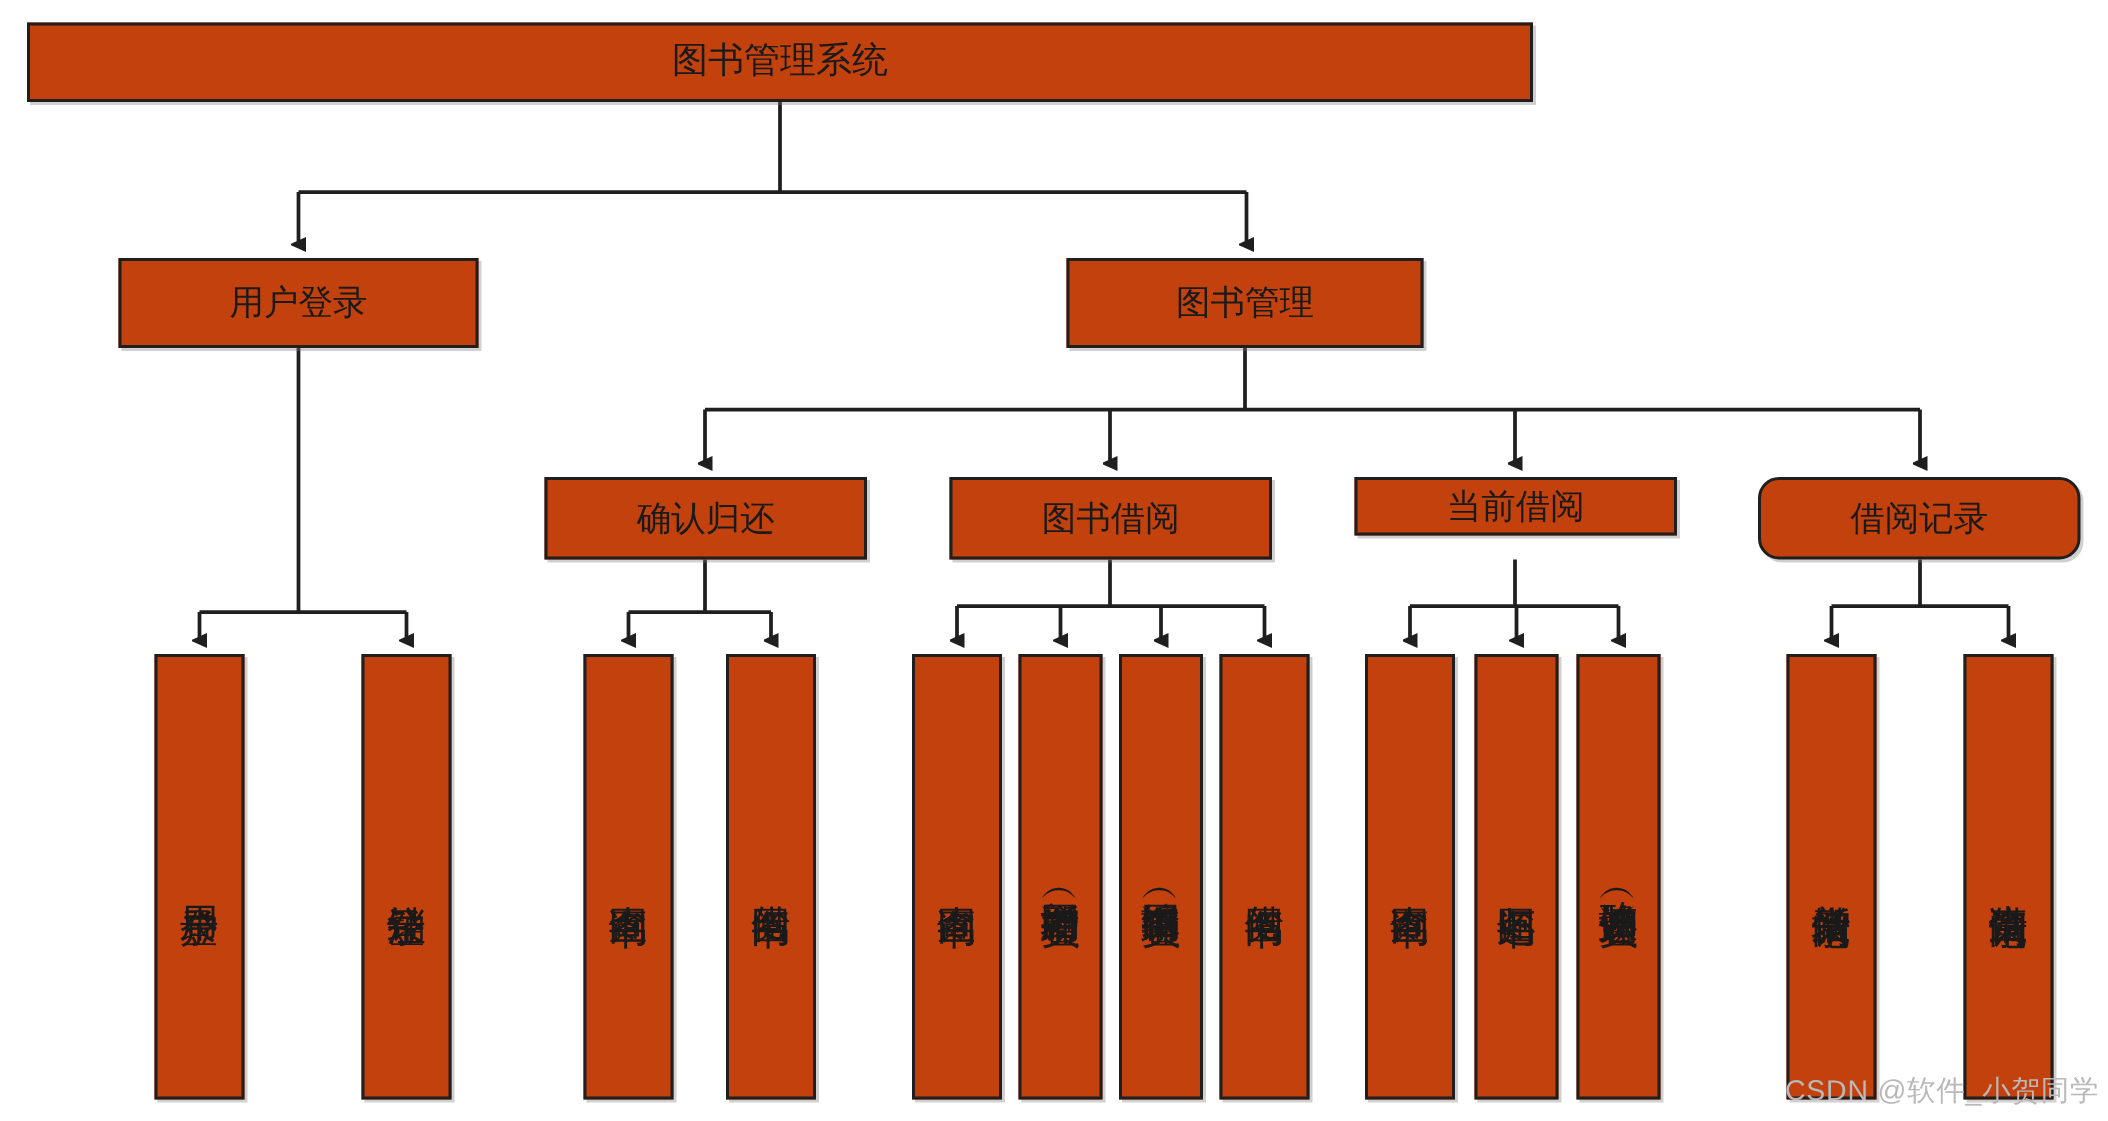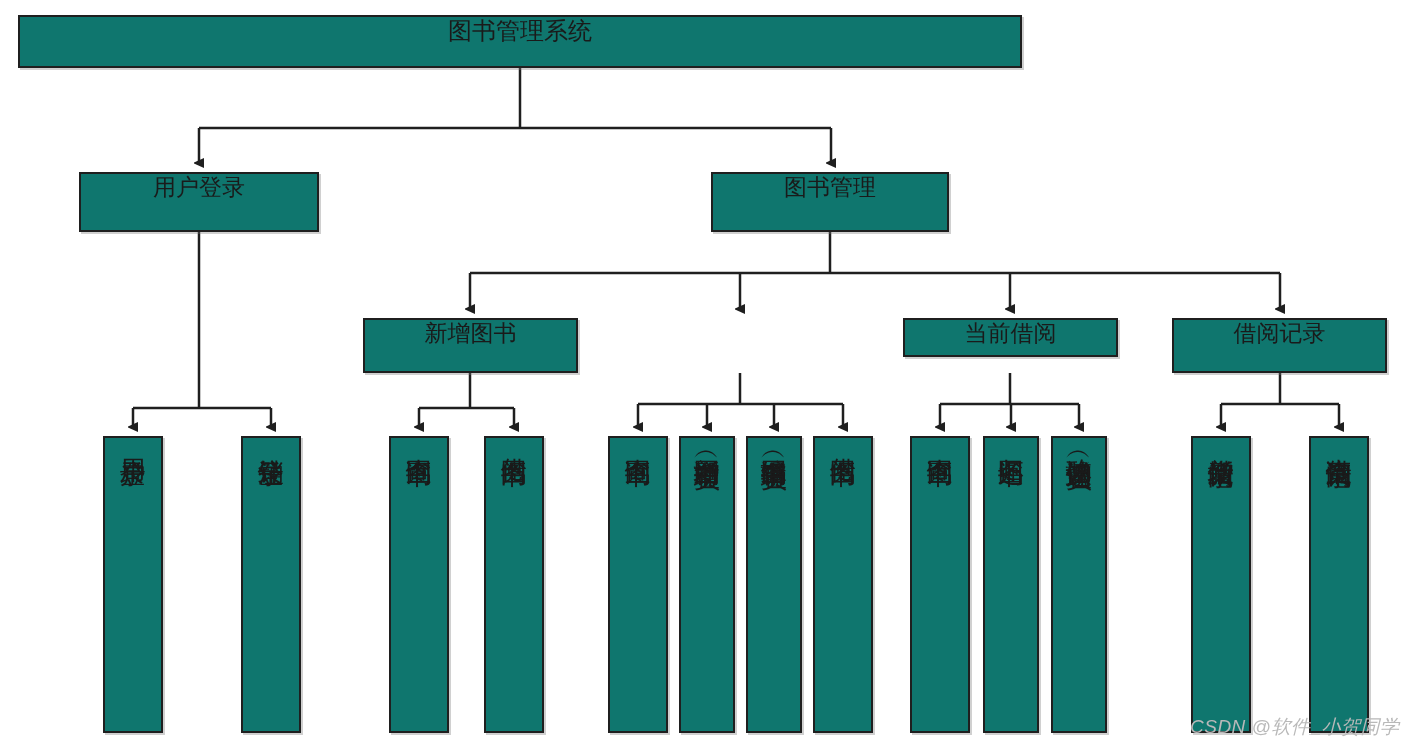--- a/index.html
+++ b/index.html
@@ -22,23 +22,23 @@
     left: 0;
     top: 0;
     width: 1405px;
     height: 747px;
     pointer-events: none;
   }
   .node {
     position: absolute;
     box-sizing: border-box;
     border: 2px solid #1f1f1f;
-    background: #0f766e;
+    background: #c2410c;
     display: flex;
-    align-items: flex-start;
+    align-items: center;
     justify-content: center;
     box-shadow: 2px 2px 0 rgba(120,120,120,0.35);
   }
   .node .label {
     color: #1a1a1a;
     text-align: center;
     line-height: 1.18;
     white-space: pre-line;
   }
   .node.horiz .label {
@@ -122,26 +122,29 @@
   </div>
 
   <div class="node horiz" style="left:79px; top:172px; width:240px; height:60px;">
     <span class="label">用户登录</span>
   </div>
   <div class="node horiz" style="left:711px; top:172px; width:238px; height:60px;font-family:Liberation Serif, serif;">
     <span class="label">图书管理</span>
   </div>
 
   <div class="node horiz" style="left:363px; top:318px; width:215px; height:55px;">
-    <span class="label">新增图书</span>
+    <span class="label">确认归还</span>
+  </div>
+  <div class="node horiz" style="left:633px; top:318px; width:215px; height:55px;">
+    <span class="label">图书借阅</span>
   </div>
   <div class="node horiz" style="left:903px; top:318px; width:215px; height:39px;">
     <span class="label">当前借阅</span>
   </div>
-  <div class="node horiz" style="left:1172px; top:318px; width:215px; height:55px;">
+  <div class="node horiz" style="left:1172px; top:318px; width:215px; height:55px;border-radius:14px;">
     <span class="label">借阅记录</span>
   </div>
 
   <div class="node vert" style="left:103px; top:436px; width:60px; height:297px;">
     <span class="label">用户登录</span>
   </div>
   <div class="node vert" style="left:241px; top:436px; width:60px; height:297px;">
     <span class="label">注销登录</span>
   </div>
   <div class="node vert" style="left:389px; top:436px; width:60px; height:297px;">
@@ -171,15 +174,15 @@
   <div class="node vert" style="left:1051px; top:436px; width:56px; height:297px;">
     <span class="label">确认归还（管理员）</span>
   </div>
   <div class="node vert" style="left:1191px; top:436px; width:60px; height:297px;">
     <span class="label">新增借阅记录</span>
   </div>
   <div class="node vert" style="left:1309px; top:436px; width:60px; height:297px;">
     <span class="label">查询借阅记录</span>
   </div>
 
-  <div class="watermark" style="left:1190px; top:714px;font-style:italic;">CSDN @软件_小贺同学</div>
+  <div class="watermark" style="left:1190px; top:714px;">CSDN @软件_小贺同学</div>
 
 </div>
 
 </body></html>

